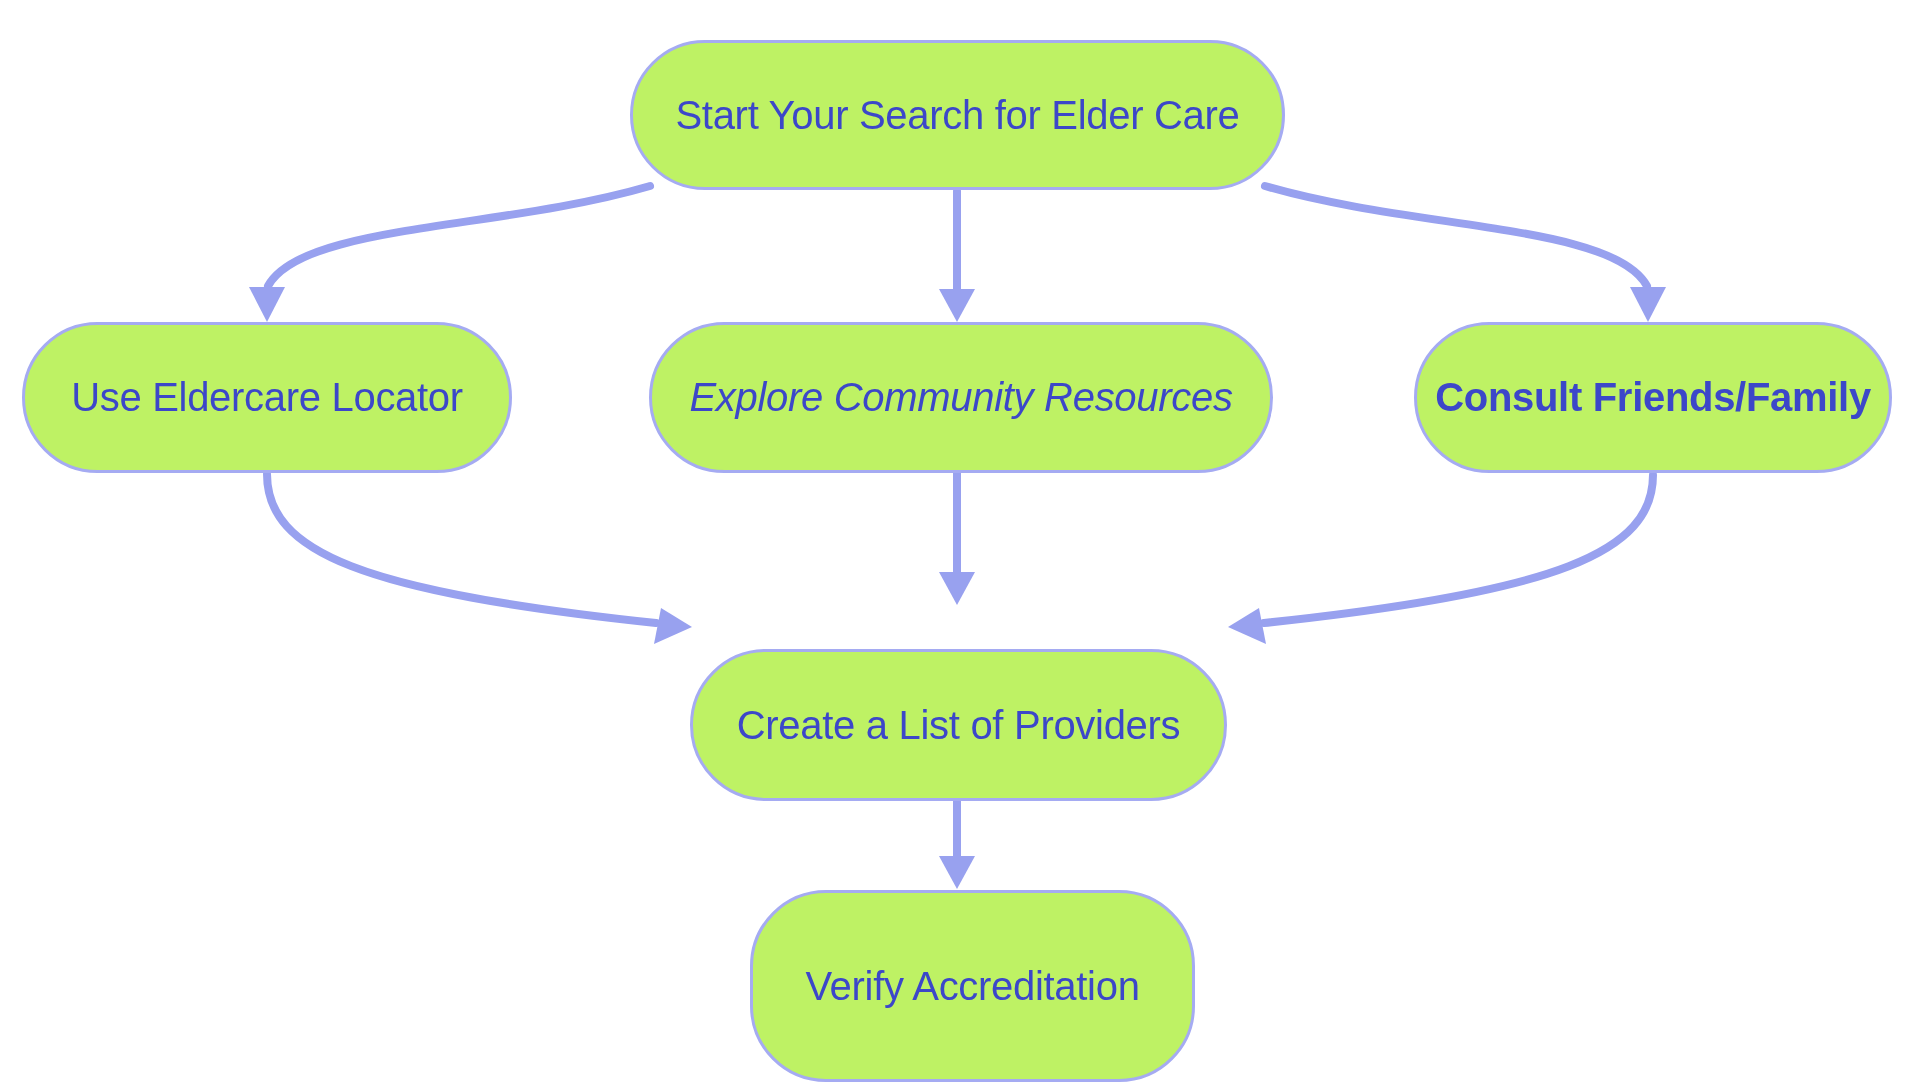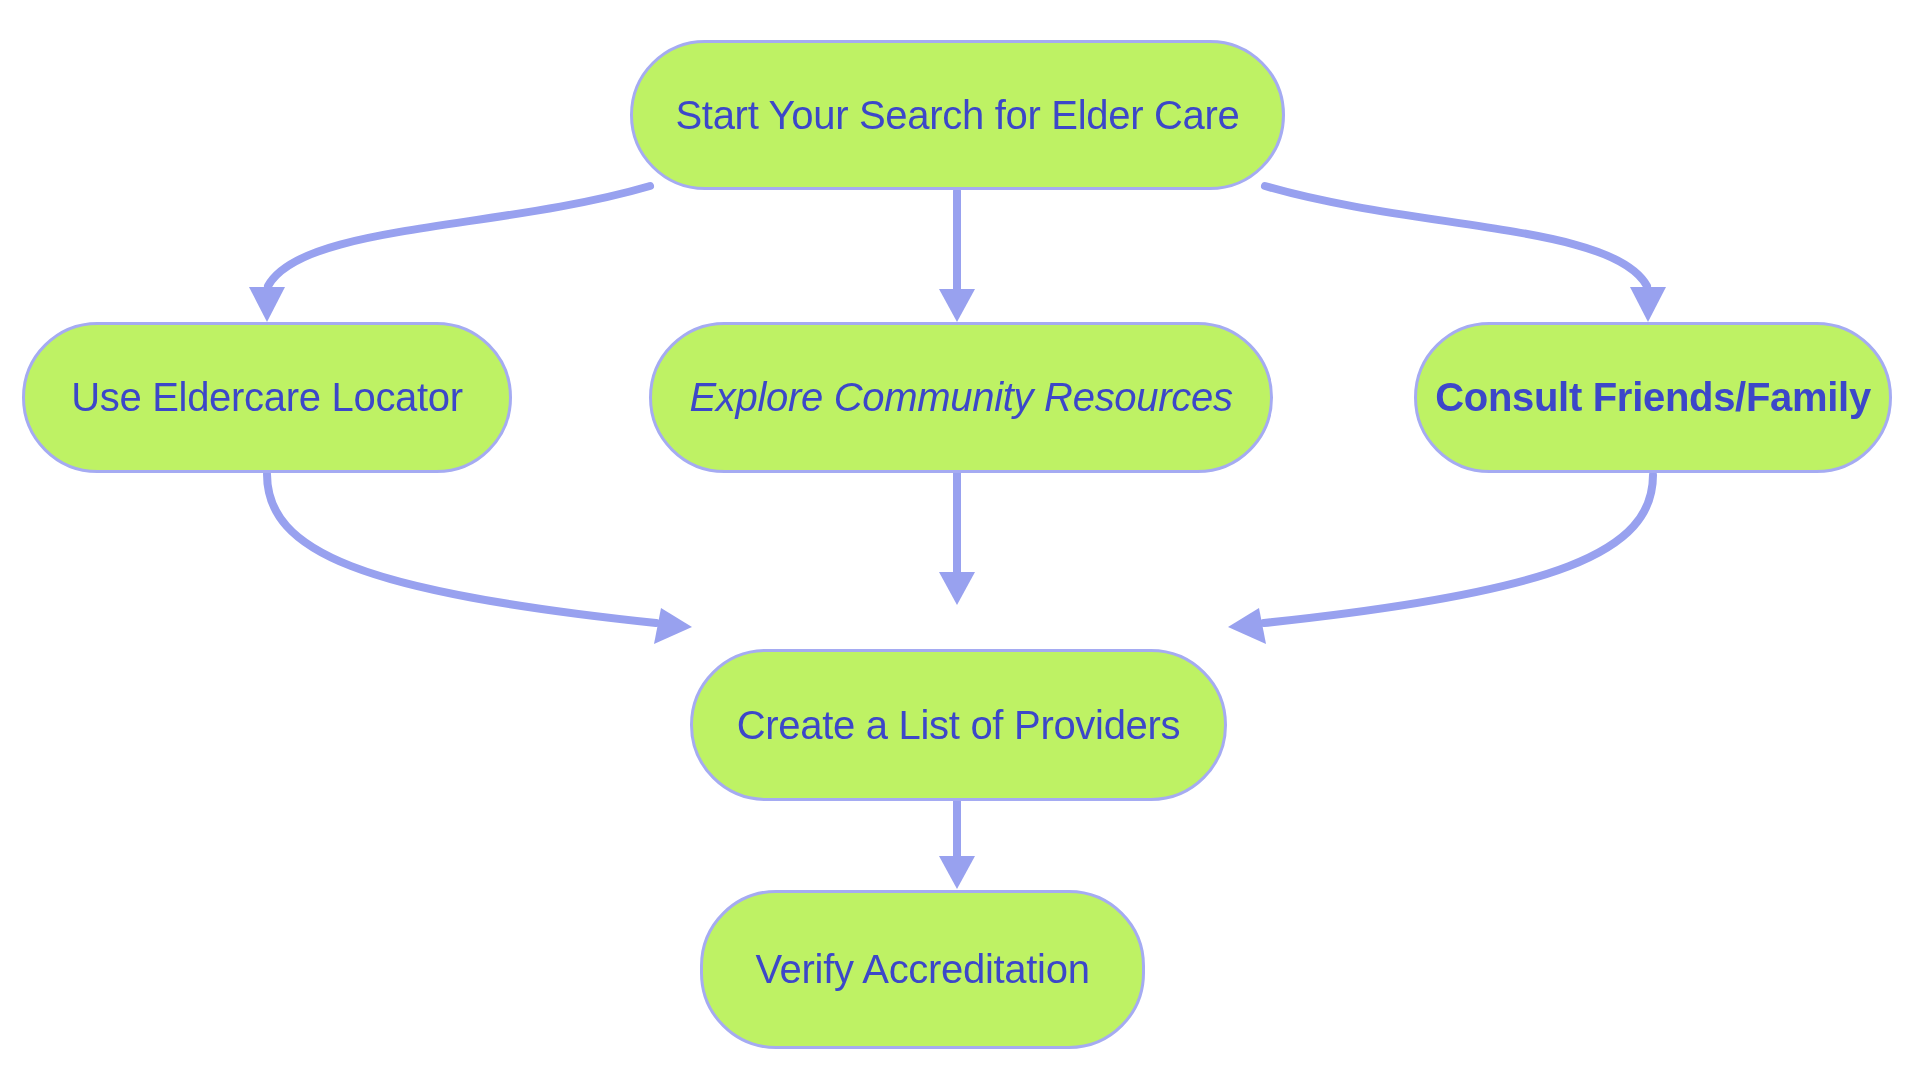--- a/index.html
+++ b/index.html
@@ -32,21 +32,21 @@
     font-size: 40px;
     letter-spacing: -0.3px;
     white-space: nowrap;
     text-align: center;
   }
   .node-start     { left: 630px;  top: 40px;  width: 655px; height: 150px; }
   .node-locator   { left: 22px;   top: 322px; width: 490px; height: 151px; }
   .node-community { left: 649px;  top: 322px; width: 624px; height: 151px; font-style: italic; }
   .node-friends   { left: 1414px; top: 322px; width: 478px; height: 151px; font-weight: bold; }
   .node-list      { left: 690px;  top: 605px; width: 537px; height: 152px; margin-top: 44px; }
-  .node-verify    { left: 700px;  top: 890px; width: 445px; height: 159px; justify-content: center; }
+  .node-verify    { left: 750px;  top: 890px; width: 445px; height: 192px; justify-content: center; }
 </style>
 </head>
 <body>
 
 <div class="stage">
 
   <svg class="edges" viewBox="0 0 1920 1083" aria-hidden="true">
 
     <path d="M650,186 C500,230 302,224 268,286"></path>
     <polygon points="249,287 285,287 267,322"></polygon>

